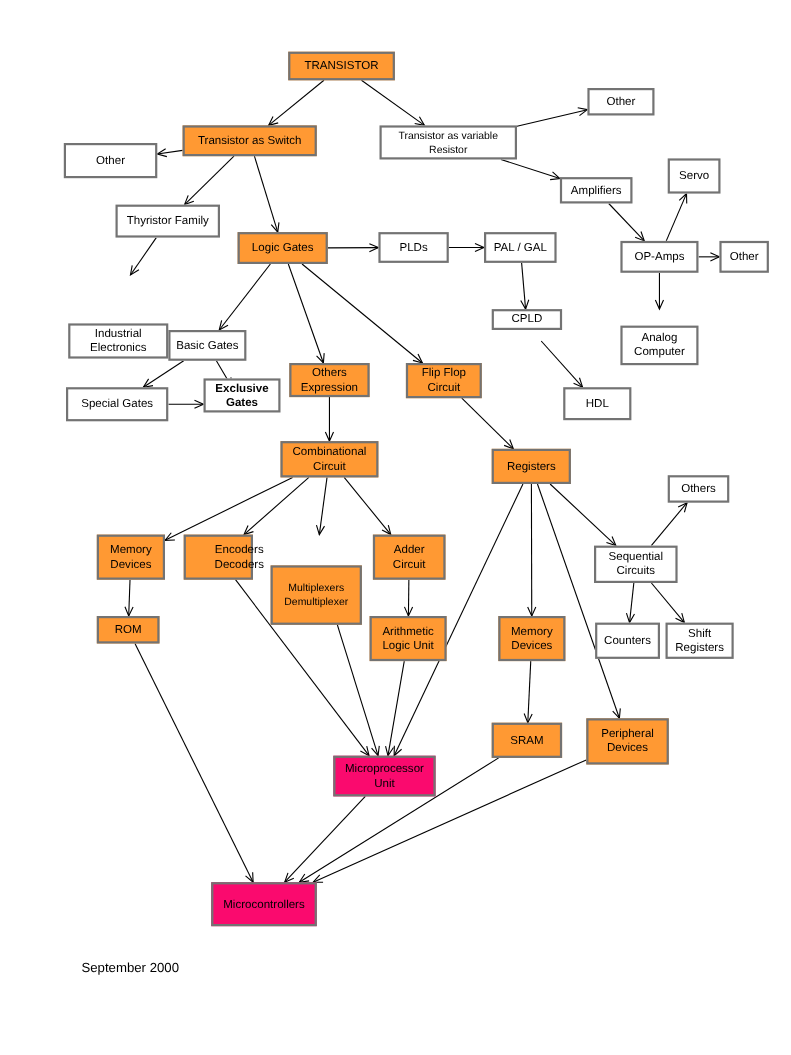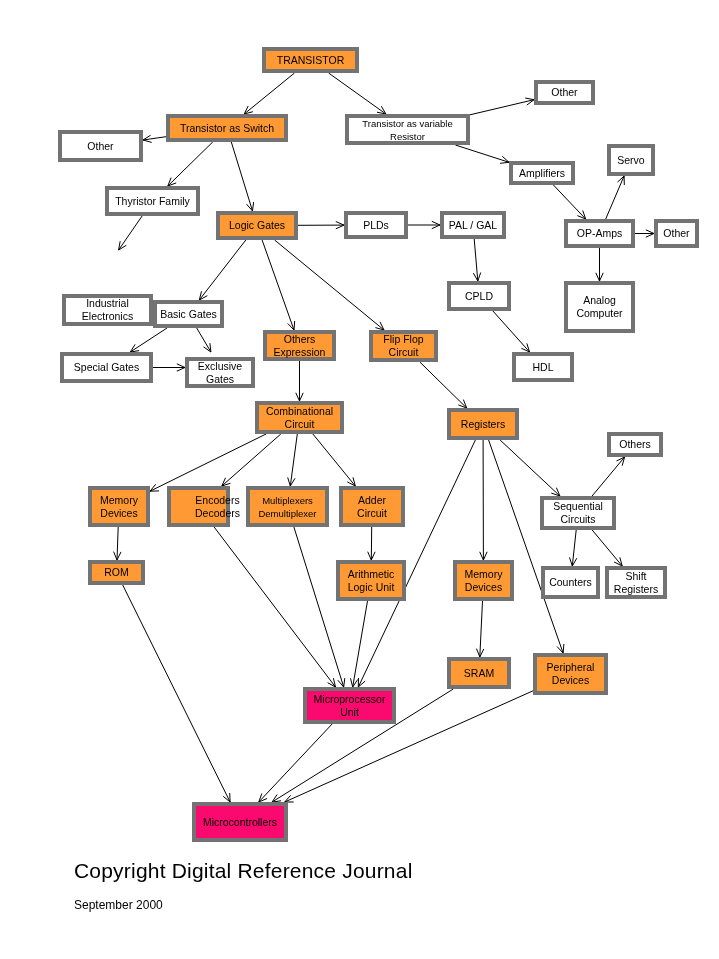--- a/index.html
+++ b/index.html
@@ -22,21 +22,21 @@
     position: absolute;
     left: 0;
     top: 0;
     width: 719px;
     height: 959px;
     pointer-events: none;
   }
   .node {
     position: absolute;
     box-sizing: border-box;
-    border: 4px solid #737373;
+    border: 2px solid #737373;
     background: #ffffff;
     display: flex;
     align-items: center;
     justify-content: center;
     text-align: center;
     font-family: "Liberation Sans", sans-serif;
     font-size: 10.5px;
     line-height: 13px;
     color: #000000;
     white-space: pre-line;
@@ -265,62 +265,61 @@
       <div class="node white" style="left: 58px; top: 130px; width: 85px; height: 32px;">Other</div>
       <div class="node white" style="left: 534px; top: 80px; width: 61px; height: 25px;">Other</div>
       <div class="node white" style="left: 105px; top: 186px; width: 95px; height: 30px;">Thyristor Family</div>
       <div class="node white" style="left: 62px; top: 250px; width: 91px; height: 32px; margin-top: 44px;">Industrial
 Electronics</div>
       <div class="node orange" style="left: 216px; top: 211px; width: 82px; height: 29px;">Logic Gates</div>
       <div class="node white" style="left: 509px; top: 161px; width: 66px; height: 24px;">Amplifiers</div>
       <div class="node white" style="left: 607px; top: 144px; width: 48px; height: 32px;">Servo</div>
       <div class="node white" style="left: 564px; top: 219px; width: 71px; height: 29px;">OP-Amps</div>
       <div class="node white" style="left: 654px; top: 219px; width: 45px; height: 29px;">Other</div>
-      <div class="node white" style="left: 564px; top: 281px; width: 71px; height: 52px;">Analog
+      <div class="node white" style="left: 564px; top: 296px; width: 71px; height: 36px;">Analog
 Computer</div>
       <div class="node white" style="left: 344px; top: 211px; width: 64px; height: 28px;">PLDs</div>
       <div class="node white" style="left: 440px; top: 211px; width: 66px; height: 28px;">PAL / GAL</div>
-      <div class="node white" style="left: 447px; top: 281px; width: 64px; height: 30px;">CPLD</div>
+      <div class="node white" style="left: 447px; top: 281px; width: 64px; height: 19px;">CPLD</div>
       <div class="node white" style="left: 512px; top: 352px; width: 62px; height: 30px;">HDL</div>
       <div class="node white" style="left: 153px; top: 300px; width: 71px; height: 28px;">Basic Gates</div>
       <div class="node white" style="left: 60px; top: 352px; width: 93px; height: 31px;">Special Gates</div>
-      <div class="node white" style="left: 185px; top: 357px; width: 70px; height: 31px;">Exclusive
+      <div class="node white" style="left: 185px; top: 344px; width: 70px; height: 31px; font-weight: bold;">Exclusive
 Gates</div>
       <div class="node orange" style="left: 263px; top: 330px; width: 73px; height: 31px;">Others
 Expression</div>
       <div class="node orange" style="left: 369px; top: 330px; width: 69px; height: 32px;">Flip Flop
 Circuit</div>
       <div class="node orange" style="left: 255px; top: 401px; width: 89px; height: 33px;">Combinational
 Circuit</div>
       <div class="node orange" style="left: 447px; top: 408px; width: 72px; height: 32px;">Registers</div>
       <div class="node white" style="left: 607px; top: 432px; width: 56px; height: 25px;">Others</div>
       <div class="node white" style="left: 540px; top: 496px; width: 76px; height: 34px;">Sequential
 Circuits</div>
       <div class="node white" style="left: 541px; top: 566px; width: 59px; height: 33px;">Counters</div>
       <div class="node white" style="left: 605px; top: 566px; width: 62px; height: 33px;">Shift
 Registers</div>
       <div class="node orange" style="left: 88px; top: 486px; width: 62px; height: 41px;">Memory
 Devices</div>
       <div class="node orange" style="left: 167px; top: 486px; width: 63px; height: 41px; padding-left: 40px;">Encoders
 Decoders</div>
-      <div class="node orange small" style="left: 246px; top: 486px; width: 83px; height: 41px;">Multiplexers
+      <div class="node orange small" style="left: 246px; top: 514px; width: 83px; height: 54px;">Multiplexers
 Demultiplexer</div>
       <div class="node orange" style="left: 339px; top: 486px; width: 66px; height: 41px;">Adder
 Circuit</div>
       <div class="node orange" style="left: 88px; top: 560px; width: 57px; height: 25px;">ROM</div>
       <div class="node orange" style="left: 336px; top: 560px; width: 70px; height: 41px;">Arithmetic
 Logic Unit</div>
       <div class="node orange" style="left: 453px; top: 560px; width: 61px; height: 41px;">Memory
 Devices</div>
       <div class="node orange" style="left: 447px; top: 657px; width: 64px; height: 32px;">SRAM</div>
       <div class="node orange" style="left: 533px; top: 653px; width: 75px; height: 42px; text-align: center;">Peripheral
 Devices</div>
       <div class="node pink" style="left: 303px; top: 687px; width: 93px; height: 37px;">Microprocessor
 Unit</div>
       <div class="node pink" style="left: 192px; top: 802px; width: 96px; height: 40px;">Microcontrollers</div>
     </div>
 
   <div id="copyright-block">
-    <div id="copyright-line">Copyright Digital Reference Journal</div>
     <div id="copyright-date">September 2000</div>
   </div>
 
 </div>
 
 </body></html>

